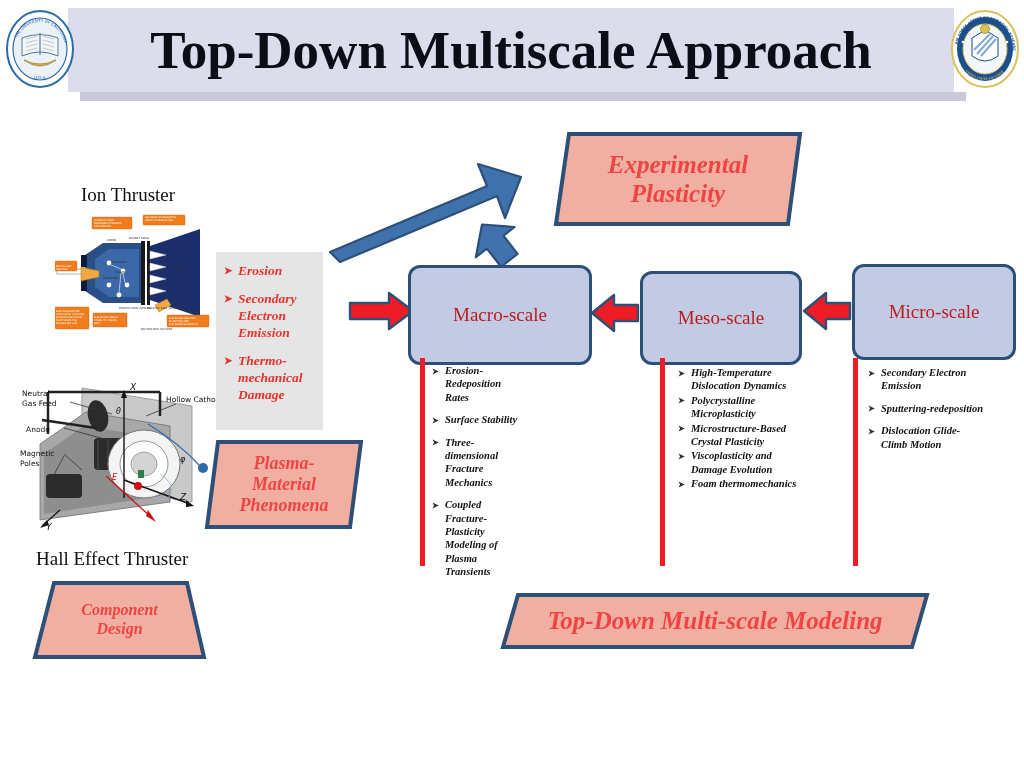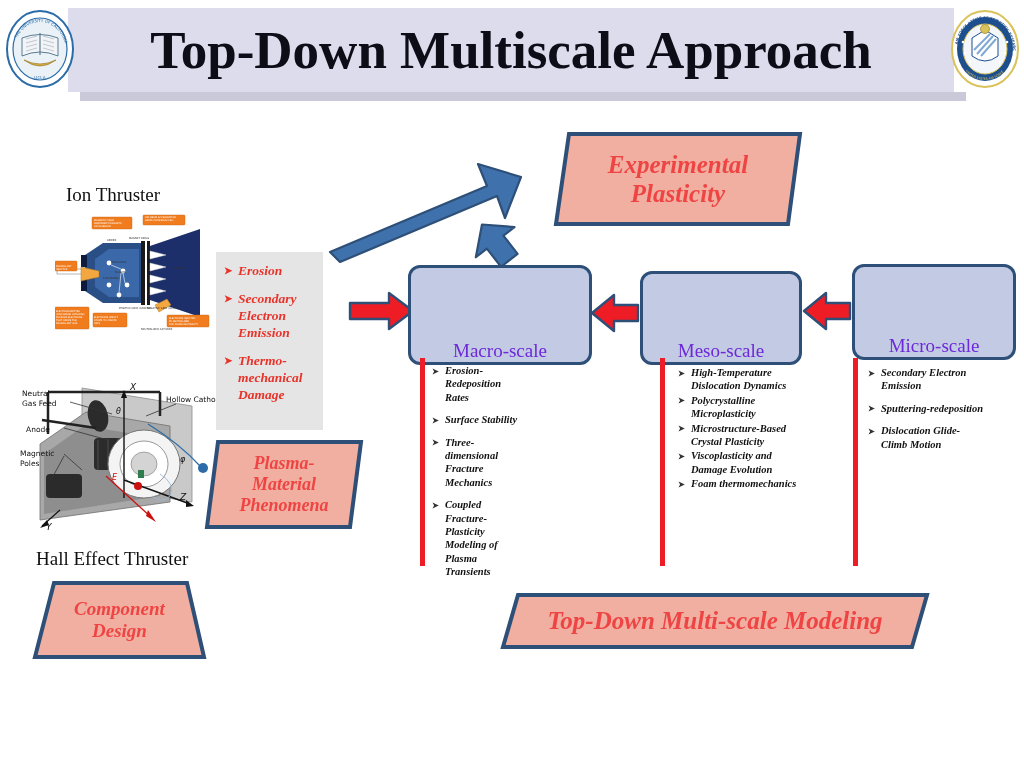--- a/index.html
+++ b/index.html
@@ -60,23 +60,23 @@
     content:"\27A4";position:absolute;left:0;top:0;
     font-size:10px;font-style:normal;color:#e8332a;
   }
 
   
   .scale-box{
     position:absolute;
     background:#c3cbe4;
     border:3px solid #2e5078;
     border-radius:12px;
-    display:flex;align-items:flex-end;justify-content:center;
-    font-family:"Liberation Serif", serif;
-    font-size:19px;color:#6d28d9;
+    display:flex;align-items:center;justify-content:center;
+    font-family:"Liberation Serif", serif;
+    font-size:19px;color:#b91c1c;
   }
   #macro-box{left:408px;top:265px;width:178px;height:94px;}
   #meso-box{left:640px;top:271px;width:156px;height:88px;}
   #micro-box{left:852px;top:264px;width:158px;height:90px;}
 
   
   .red-rule{position:absolute;width:5px;background:#ee1c25;}
   #rule-macro{left:420px;top:358px;height:208px;}
   #rule-meso{left:660px;top:358px;height:208px;}
   #rule-micro{left:853px;top:358px;height:208px;}
@@ -111,21 +111,21 @@
     font-family:"Liberation Serif", serif;
     font-style:italic;font-weight:bold;color:#ef4444;
     text-align:center;line-height:1.18;
     pointer-events:none;
   }
   #exp-valid{left:553px;top:131px;width:250px;height:96px;}
   #exp-valid .trap-text{font-size:25px;}
   #plasma-mat{left:204px;top:439px;width:160px;height:91px;}
   #plasma-mat .trap-text{font-size:18px;}
   #comp-design{left:32px;top:580px;width:175px;height:80px;}
-  #comp-design .trap-text{font-size:19px;}
+  #comp-design .trap-text{font-size:16px;}
   #topdown{left:500px;top:592px;width:430px;height:58px;}
   #topdown .trap-text{font-size:25px;}
 
   
   .arrow-layer{position:absolute;left:0;top:0;width:1024px;height:768px;pointer-events:none;}
 </style>
 </head>
 <body>
 
 <div id="slide">
@@ -185,21 +185,21 @@
       <text font-size="3.6" fill="#1d4f8f" font-family="DejaVu Sans, sans-serif" font-weight="bold">
         <textPath href="#afo-arc" startOffset="7%">AIR FORCE OFFICE OF SCIENTIFIC RESEARCH</textPath>
       </text>
       <path id="afo-arc2" d="M12 56 A26 26 0 0 0 60 56" fill="none"></path>
       <text font-size="3.2" fill="#d9c259" font-family="DejaVu Sans, sans-serif">
         <textPath href="#afo-arc2" startOffset="14%">UNITED STATES AIR FORCE</textPath>
       </text>
     </svg>
   </div>
 
-  <div class="diagram-label" style="left:66px;top:184px;">Ion Thruster</div>
+  <div class="diagram-label" style="left:81px;top:184px;">Ion Thruster</div>
 
   <div class="ion-fig">
     <svg width="185" height="118" viewBox="0 0 185 118">
       <rect x="0" y="0" width="185" height="118" fill="#ffffff"></rect>
 
       <path d="M92 34 L145 16 L145 104 L92 86 Z" fill="#1d2f6b"></path>
 
       <path d="M30 42 L48 30 L86 30 L86 90 L48 90 L30 78 Z" fill="#2a4f86"></path>
       <path d="M40 46 L54 36 L84 36 L84 84 L54 84 L40 74 Z" fill="#3b68a8"></path>
 

